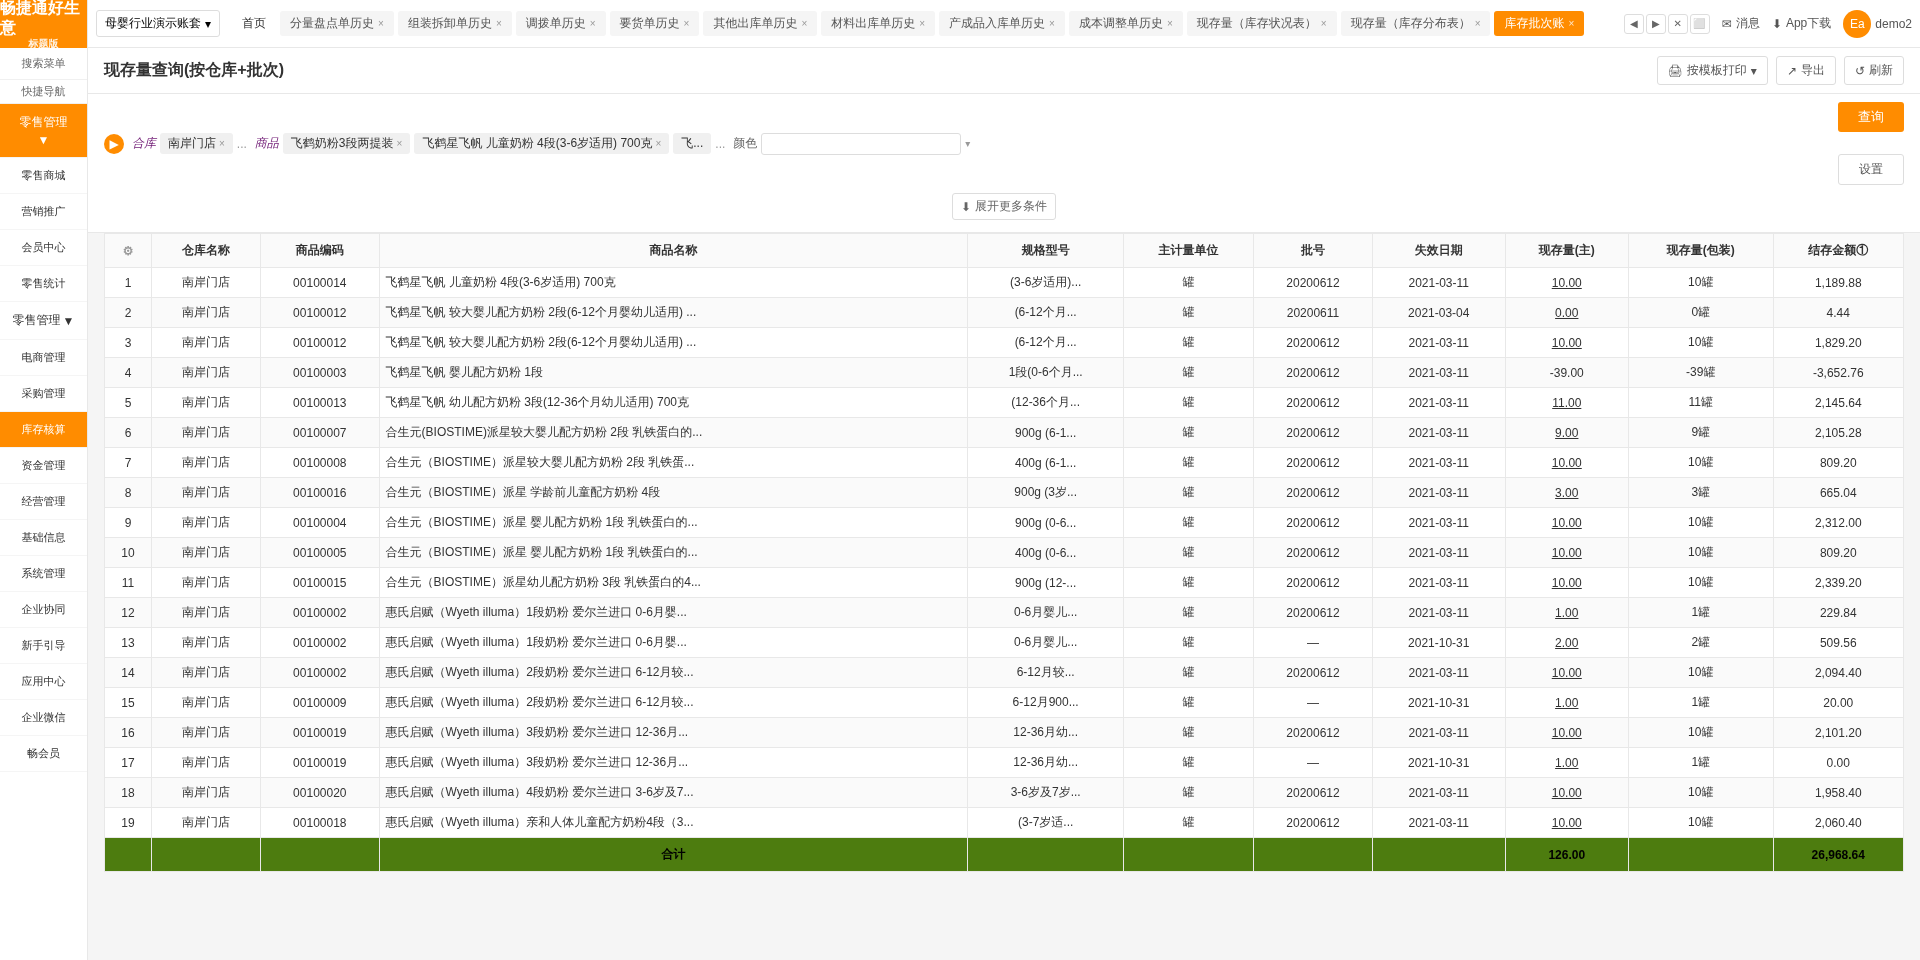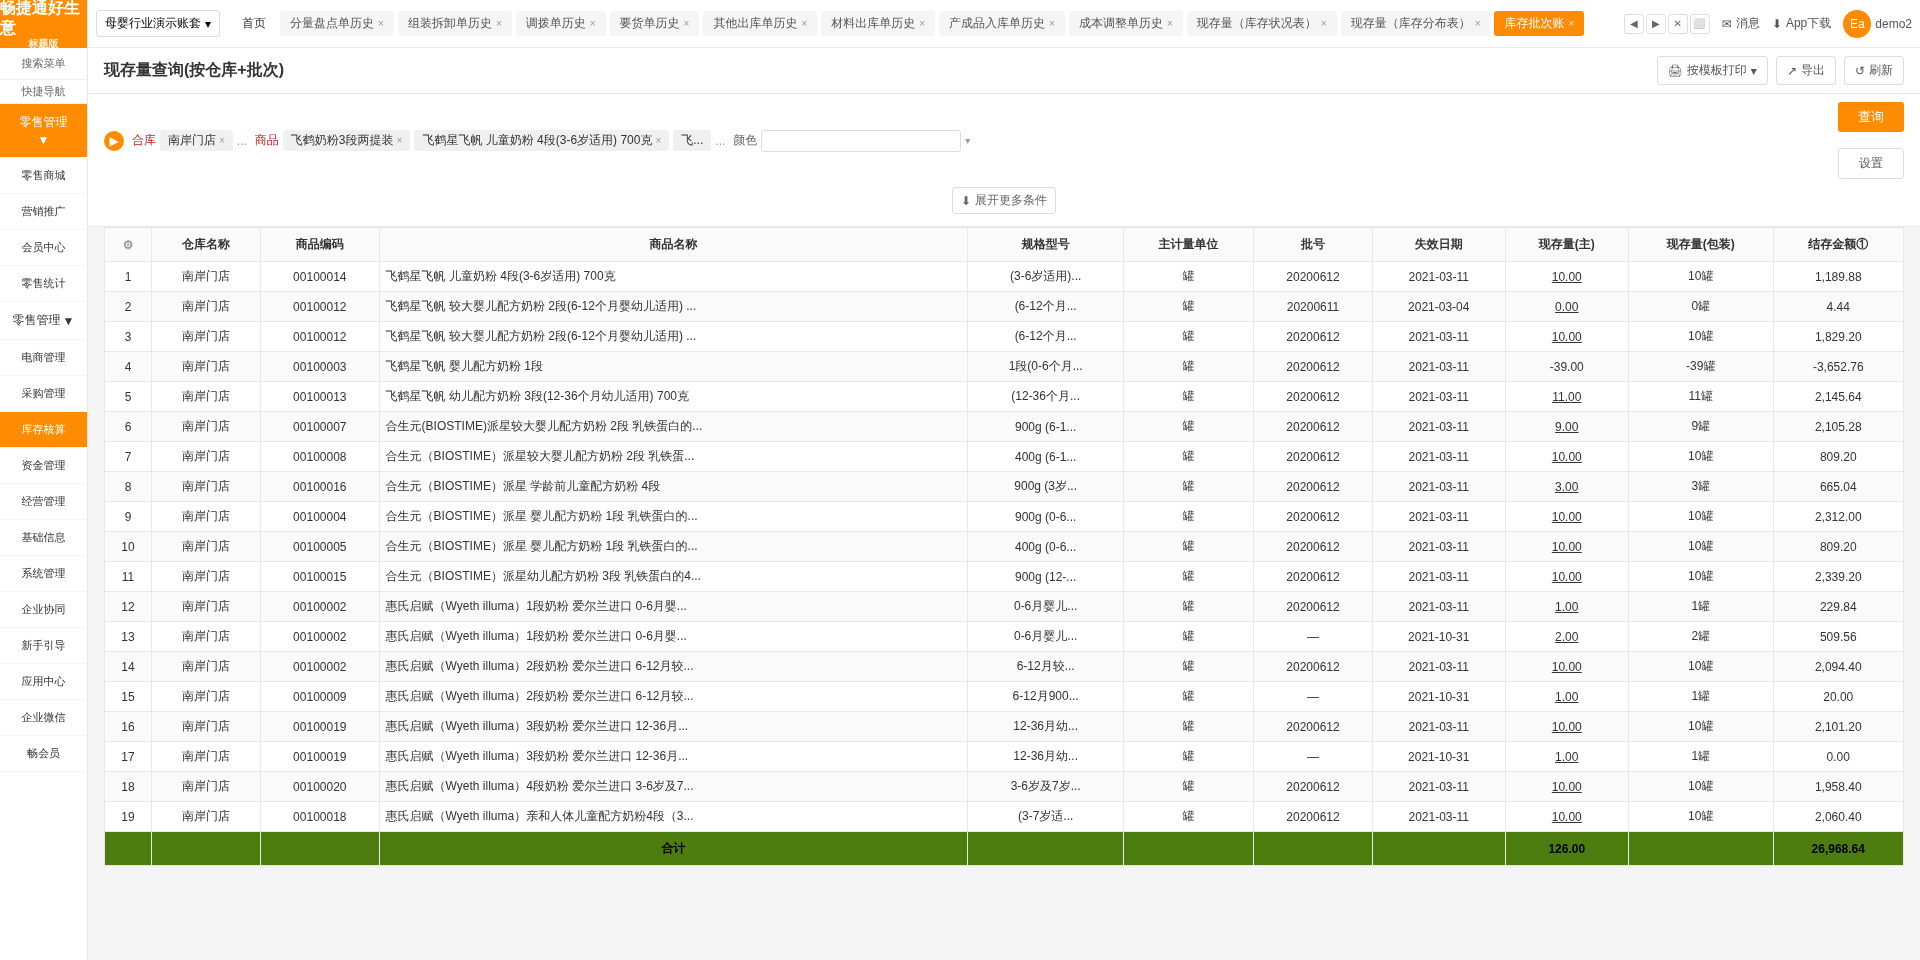--- a/index.html
+++ b/index.html
@@ -36,29 +36,29 @@
     .page-title { font-size: 16px; font-weight: bold; color: #333; }
     .page-header-actions { display: flex; gap: 8px; align-items: center; }
     .btn-print { display: flex; align-items: center; gap: 4px; padding: 5px 10px; border: 1px solid #ddd; border-radius: 3px; cursor: pointer; background: #fff; color: #555; }
     .btn-export { display: flex; align-items: center; gap: 4px; padding: 5px 10px; border: 1px solid #ddd; border-radius: 3px; cursor: pointer; background: #fff; color: #555; }
     .btn-refresh { display: flex; align-items: center; gap: 4px; padding: 5px 10px; border: 1px solid #ddd; border-radius: 3px; cursor: pointer; background: #fff; color: #555; }
 
     
     .filter-area { background: #fff; padding: 8px 16px; border-bottom: 1px solid #e8e8e8; flex-shrink: 0; }
     .filter-row { display: flex; align-items: center; gap: 8px; flex-wrap: wrap; }
     .filter-item { display: flex; align-items: center; gap: 4px; }
-    .filter-label { color: #b91c1c; white-space: nowrap; }
+    .filter-label { color: #701a75; white-space: nowrap; font-style: italic; }
     .filter-tags { display: flex; align-items: center; gap: 4px; flex-wrap: wrap; }
     .filter-tag { display: flex; align-items: center; gap: 3px; padding: 2px 8px; background: #f0f0f0; border-radius: 3px; color: #333; font-size: 11px; }
     .filter-tag .tag-close { color: #999; cursor: pointer; font-size: 10px; }
     .filter-more { color: #999; cursor: pointer; }
     .filter-input { border: 1px solid #ddd; border-radius: 3px; padding: 3px 8px; outline: none; min-width: 120px; }
     .expand-btn { display: flex; align-items: center; gap: 4px; color: #666; cursor: pointer; padding: 4px 8px; border: 1px solid #ddd; border-radius: 3px; background: #fff; margin: 4px auto; }
     .btn-query { background: #ff8c00; color: white; border: none; padding: 6px 20px; border-radius: 3px; cursor: pointer; font-size: 13px; }
-    .btn-settings { background: #fff; color: #555; border: 1px solid #ddd; padding: 6px 12px; border-radius: 3px; cursor: pointer; font-size: 12px; margin-top: 12px; display: block; }
+    .btn-settings { background: #fff; color: #555; border: 1px solid #ddd; padding: 6px 12px; border-radius: 3px; cursor: pointer; font-size: 12px; margin-top: 18px; display: block; }
     .sidebar-expand { width: 20px; height: 20px; background: #ff8c00; color: white; border-radius: 50%; display: flex; align-items: center; justify-content: center; cursor: pointer; font-size: 12px; flex-shrink: 0; }
     .color-label { color: #666; }
     .down-arrow-icon { color: #999; font-size: 10px; cursor: pointer; }
 
     
     .table-container { flex: 1; overflow: auto; padding: 0 16px 16px 16px; background: #f5f5f5; }
     .data-table { width: 100%; border-collapse: collapse; background: #fff; border: 1px solid #e8e8e8; }
     .data-table thead tr { background: #fafafa; }
     .data-table thead th { border: 1px solid #e8e8e8; padding: 8px 6px; text-align: center; color: #333; font-weight: 600; white-space: nowrap; font-size: 12px; }
     .data-table tbody tr:nth-child(even) { background: #fafafa; }

